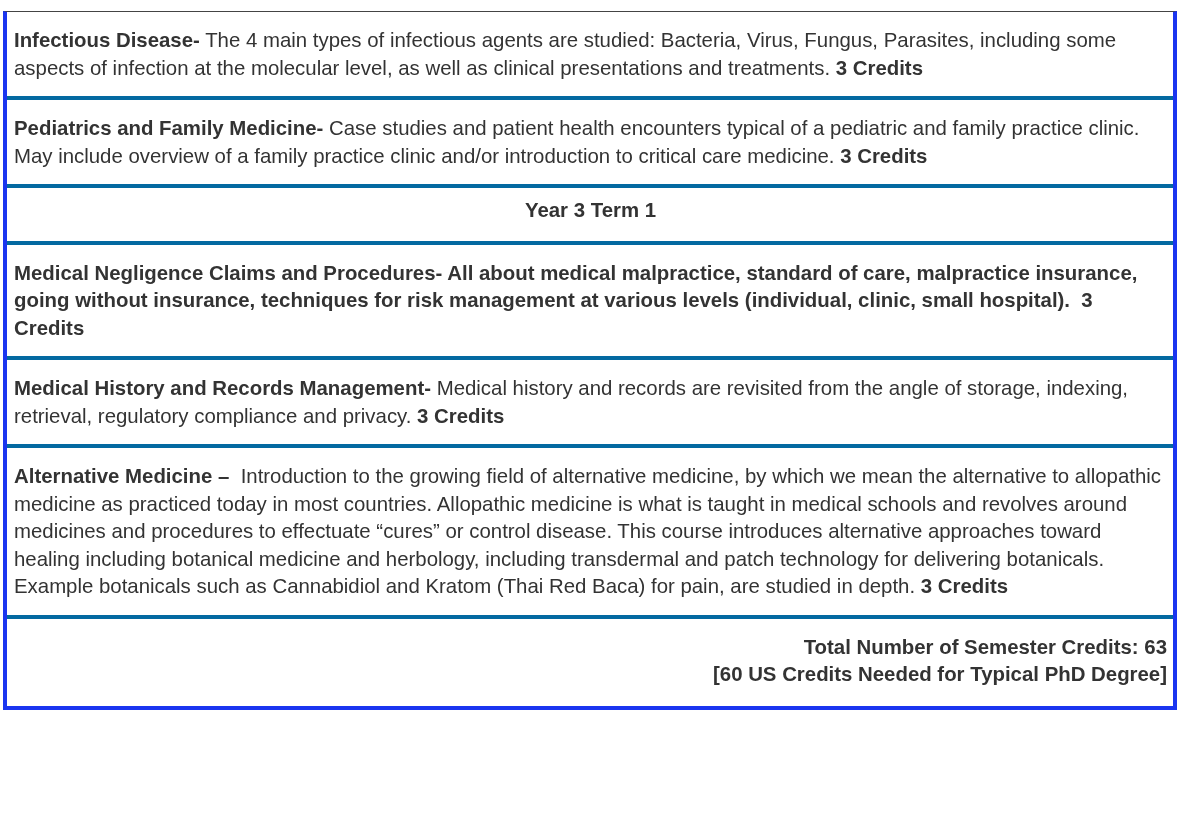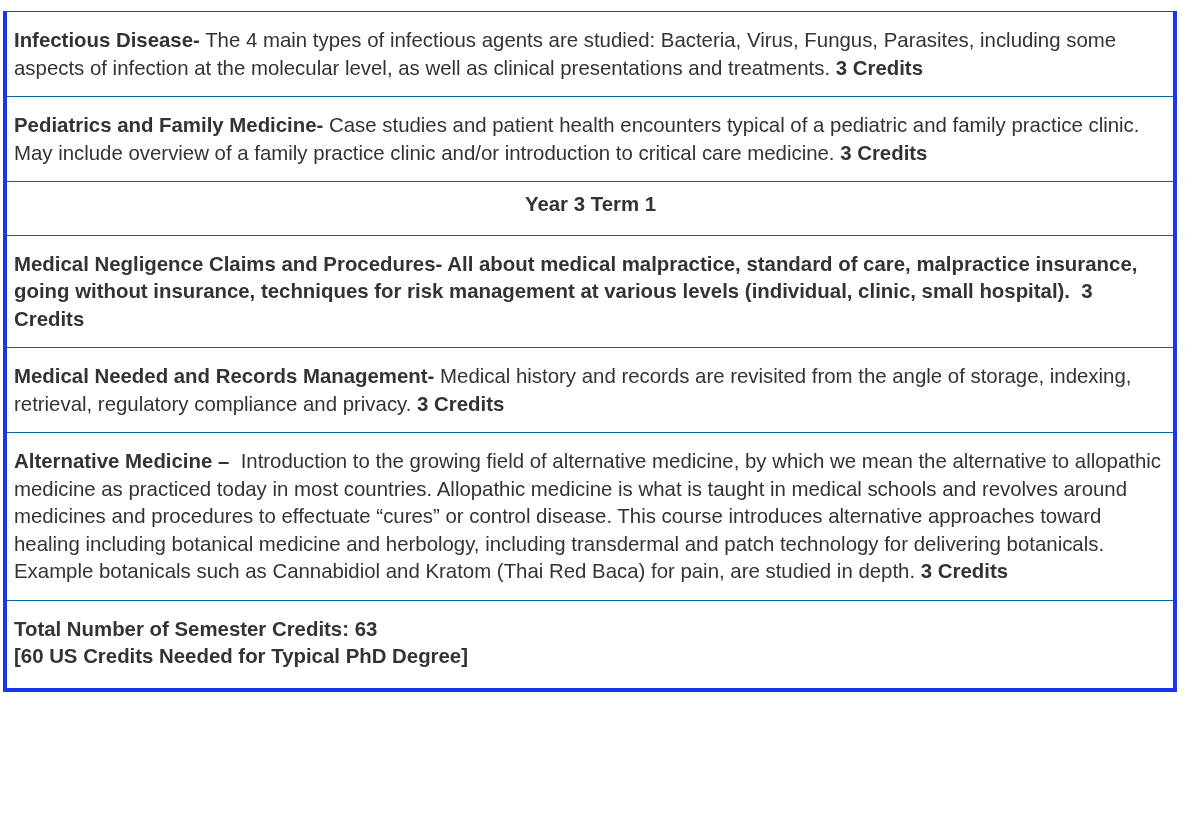--- a/index.html
+++ b/index.html
@@ -19,35 +19,35 @@
       left: 3px;
       top: 11px;
       width: 1166px;
       border-left: 4px solid #1a35f0;
       border-right: 4px solid #1a35f0;
       border-bottom: 4px solid #1a35f0;
       border-top: 1px solid #444444;
       background: #ffffff;
     }
     .row {
-      border-top: 1px solid #0369a1;
+      border-top: 4px solid #0369a1;
       padding: 15px 6px 14px 7px;
       font-size: 20.4px;
       line-height: 27.5px;
     }
     .row:first-child { border-top: none; }
     .row .title { font-weight: bold; }
     .row .credits { font-weight: bold; }
     .row.term {
       text-align: center;
       font-weight: bold;
       padding: 9px 6px 16px 7px;
     }
     .row.total {
-      text-align: left;
+      text-align: right;
       font-weight: bold;
       padding: 15px 6px 18px 7px;
     }
     .row.total div { line-height: 27px; }
   </style>
 </head>
 <body>
 
 <div class="frame">
 
@@ -61,21 +61,21 @@
 
   <div class="row term">
     <span>Year 3 Term 1</span>
   </div>
 
   <div class="row">
     <span class="title">Medical Negligence Claims and Procedures-</span><span class="desc" style="white-space: pre-wrap; font-weight: bold;"> All about medical malpractice, standard of care, malpractice insurance, going without insurance, techniques for risk management at various levels (individual, clinic, small hospital).  </span><span class="credits">3 Credits</span>
   </div>
 
   <div class="row">
-    <span class="title">Medical Needed and Records Management-</span><span class="desc"> Medical history and records are revisited from the angle of storage, indexing, retrieval, regulatory compliance and privacy. </span><span class="credits">3 Credits</span>
+    <span class="title">Medical History and Records Management-</span><span class="desc"> Medical history and records are revisited from the angle of storage, indexing, retrieval, regulatory compliance and privacy. </span><span class="credits">3 Credits</span>
   </div>
 
   <div class="row">
     <span class="title">Alternative Medicine –</span><span class="desc" style="white-space: pre-wrap;">  Introduction to the growing field of alternative medicine, by which we mean the alternative to allopathic medicine as practiced today in most countries. Allopathic medicine is what is taught in medical schools and revolves around medicines and procedures to effectuate “cures” or control disease. This course introduces alternative approaches toward healing including botanical medicine and herbology, including transdermal and patch technology for delivering botanicals. Example botanicals such as Cannabidiol and Kratom (Thai Red Baca) for pain, are studied in depth. </span><span class="credits">3 Credits</span>
   </div>
 
   <div class="row total">
     <div>Total Number of Semester Credits: 63</div>
     <div>[60 US Credits Needed for Typical PhD Degree]</div>
   </div>

